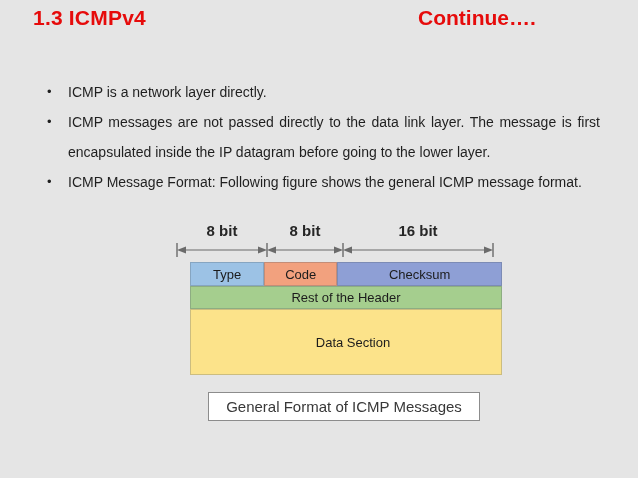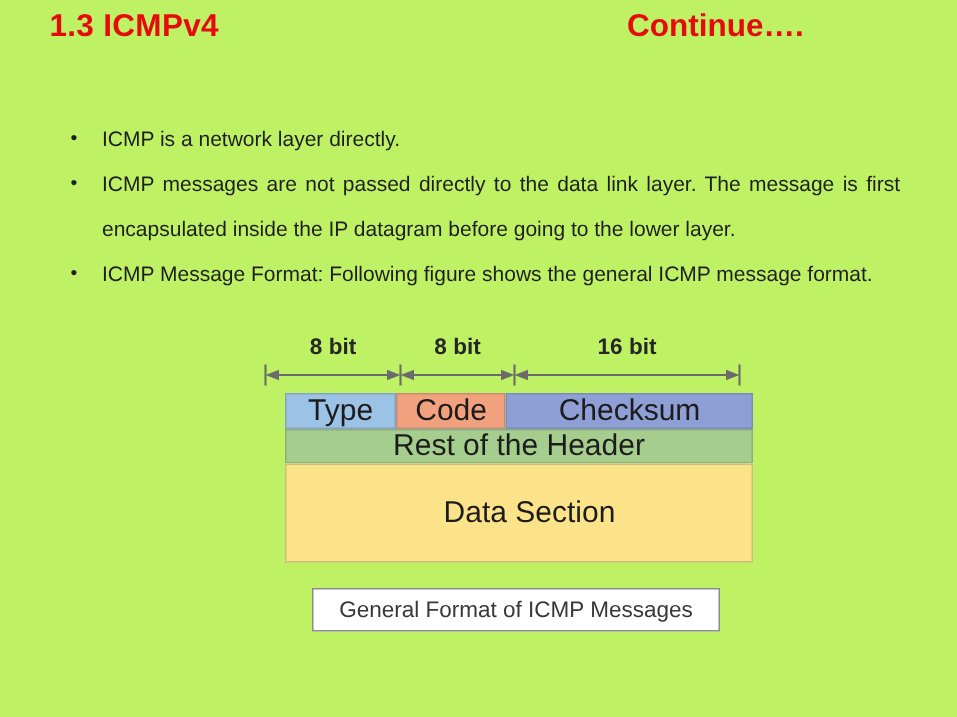--- a/index.html
+++ b/index.html
@@ -1,19 +1,19 @@
 <!DOCTYPE html>
 <html><head>
 <meta charset="utf-8">
 <style>
   html, body { margin: 0; padding: 0; background: #ffffff; }
   .slide {
     position: relative;
     width: 638px; height: 478px;
-    background: #bef264;
+    background: #e5e5e5;
     font-family: "Liberation Sans", sans-serif;
     overflow: hidden;
   }
 
   
   .page-title {
     position: absolute; left: 33px; top: 6px;
     font-size: 21px; font-weight: bold; color: #e60b0b;
     letter-spacing: 0.2px;
   }
@@ -43,21 +43,21 @@
   .dim-arrows text {
     font-family: "Liberation Sans", sans-serif;
     font-size: 15px; font-weight: 600; fill: #262626;
   }
   .dim-arrows line, .dim-arrows polygon { stroke: #6b6b6b; }
   .dim-arrows polygon { fill: #6b6b6b; stroke-width: 0; }
 
   
   .msg-table {
     position: absolute; left: 190px; top: 262px; width: 312px;
-    font-size: 20px; color: #1c1c1c; border-radius: 23px;
+    font-size: 13px; color: #1c1c1c; border-radius: 23px;
   }
   .msg-row { display: flex; }
   .cell {
     display: flex; align-items: center; justify-content: center;
     box-shadow: inset 0 0 0 1px rgba(80,90,100,0.28);
     box-sizing: border-box;
   }
   .cell-type     { width: 77px;  height: 24px; }
   .cell-code     { width: 76px;  height: 24px; }
   .cell-checksum { width: 171px; height: 24px; }

